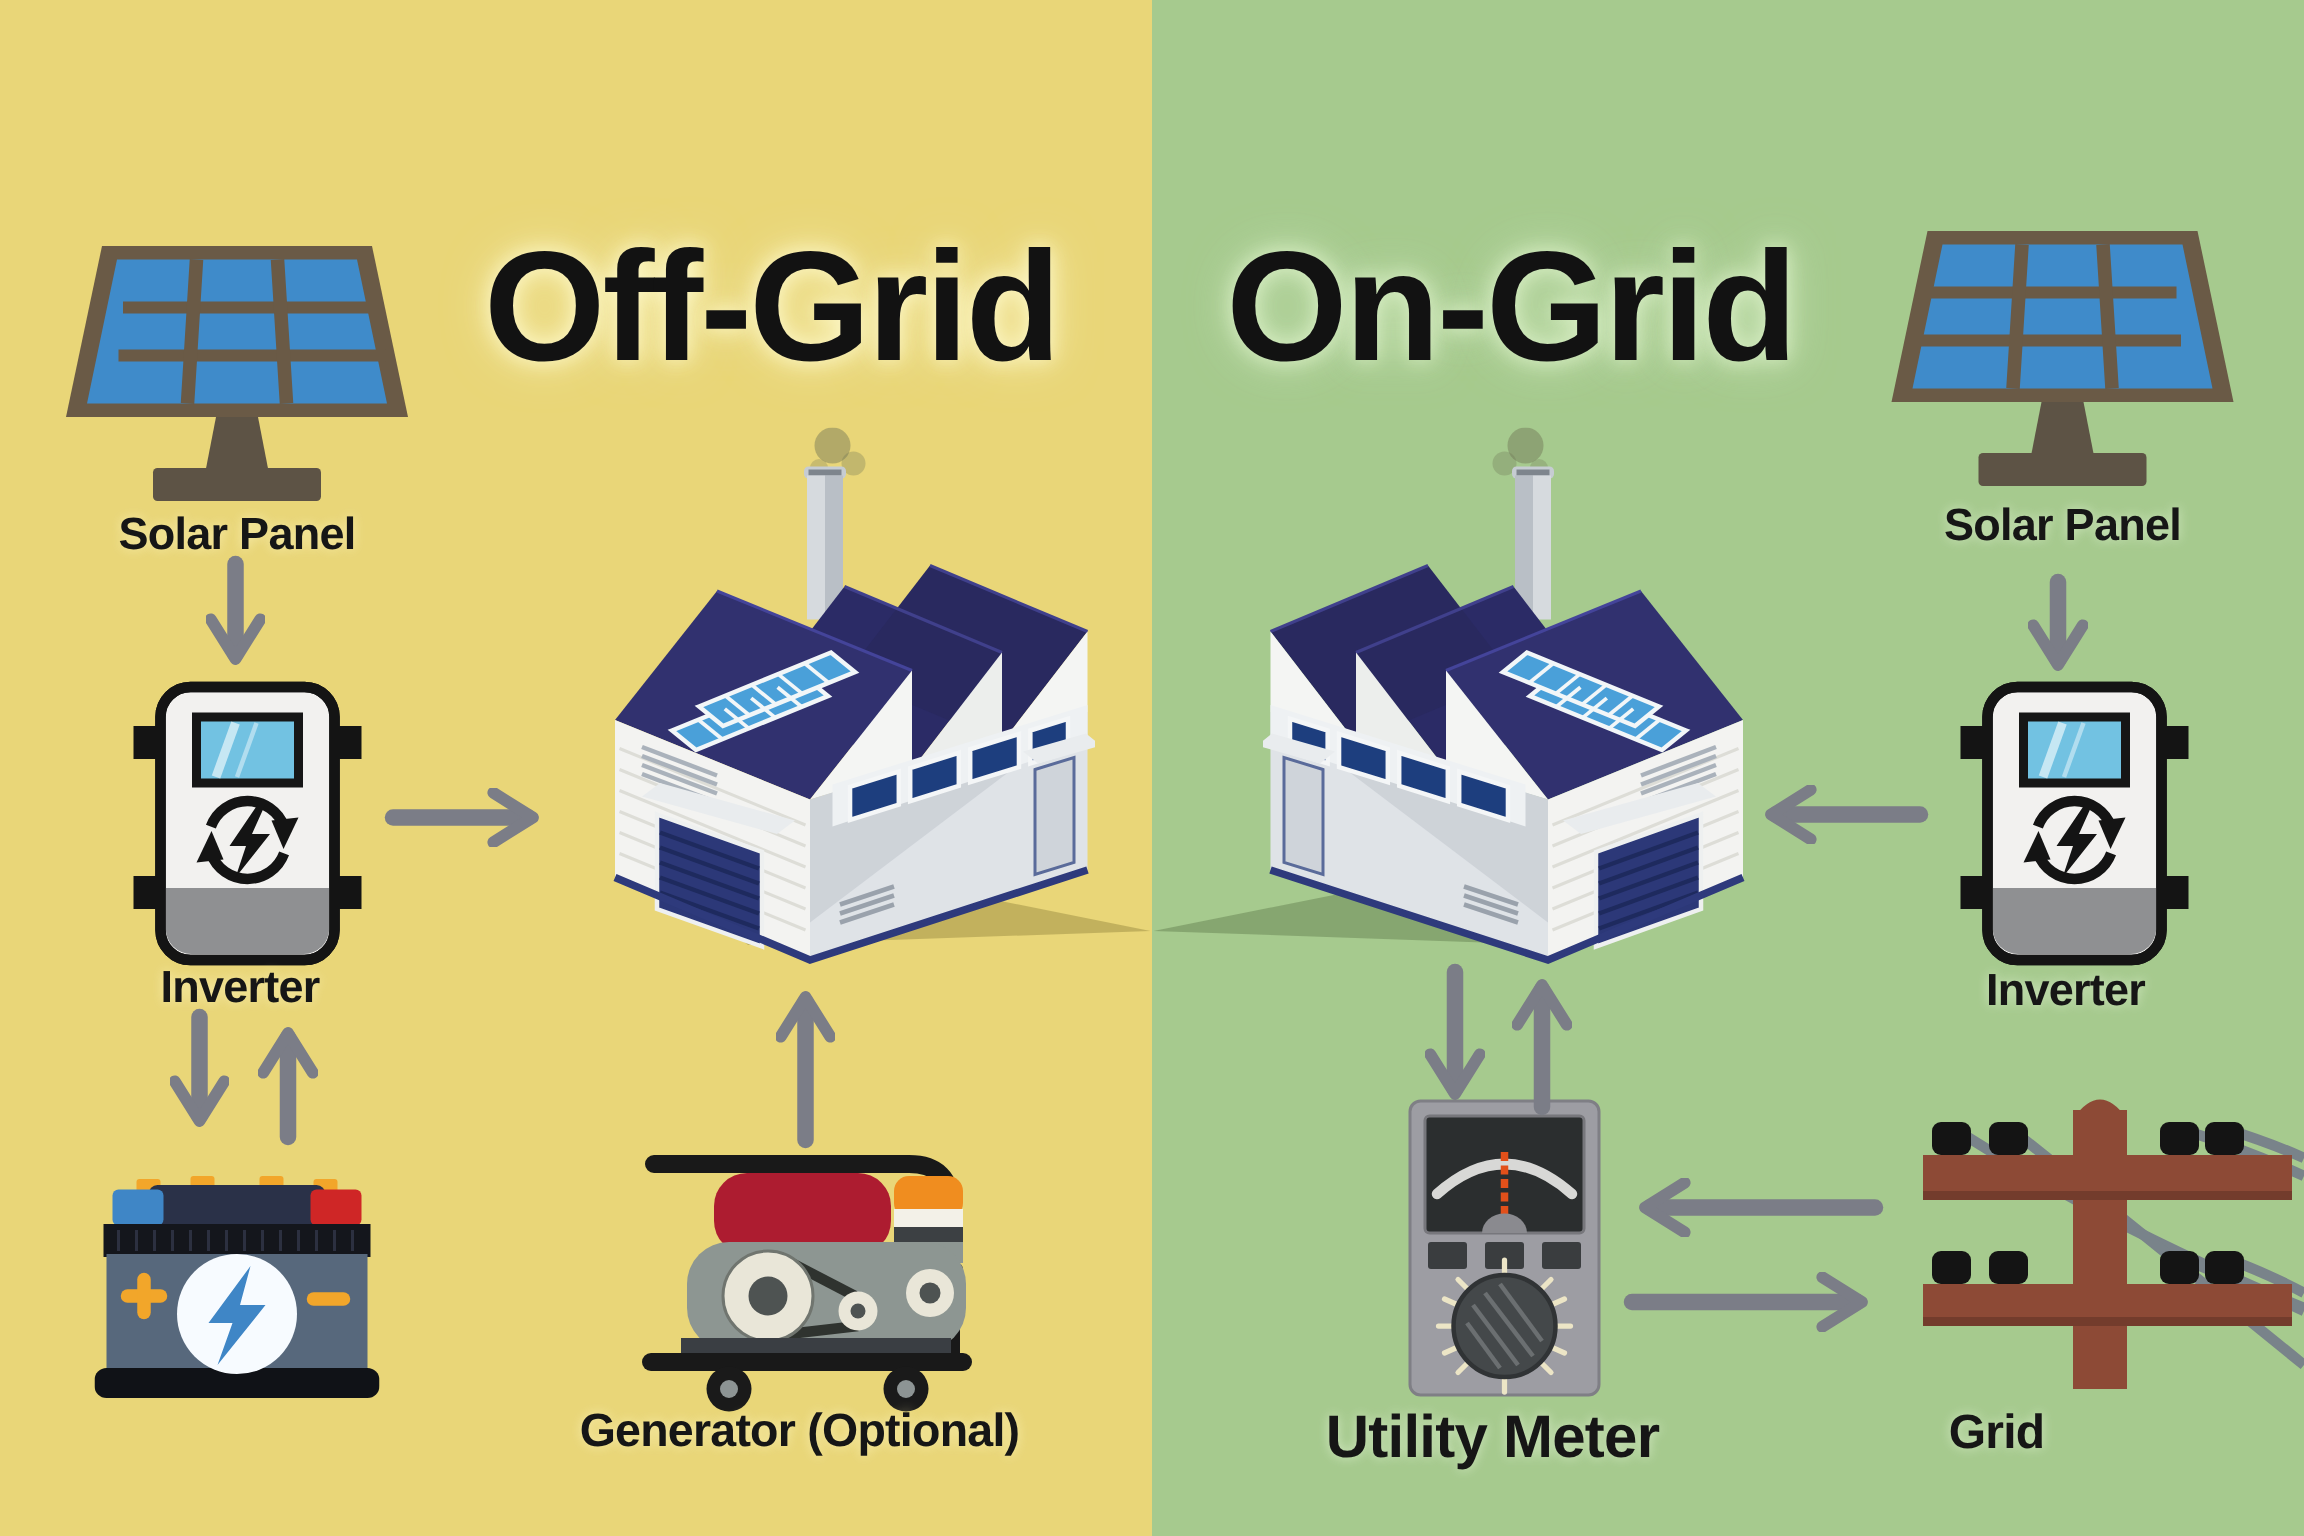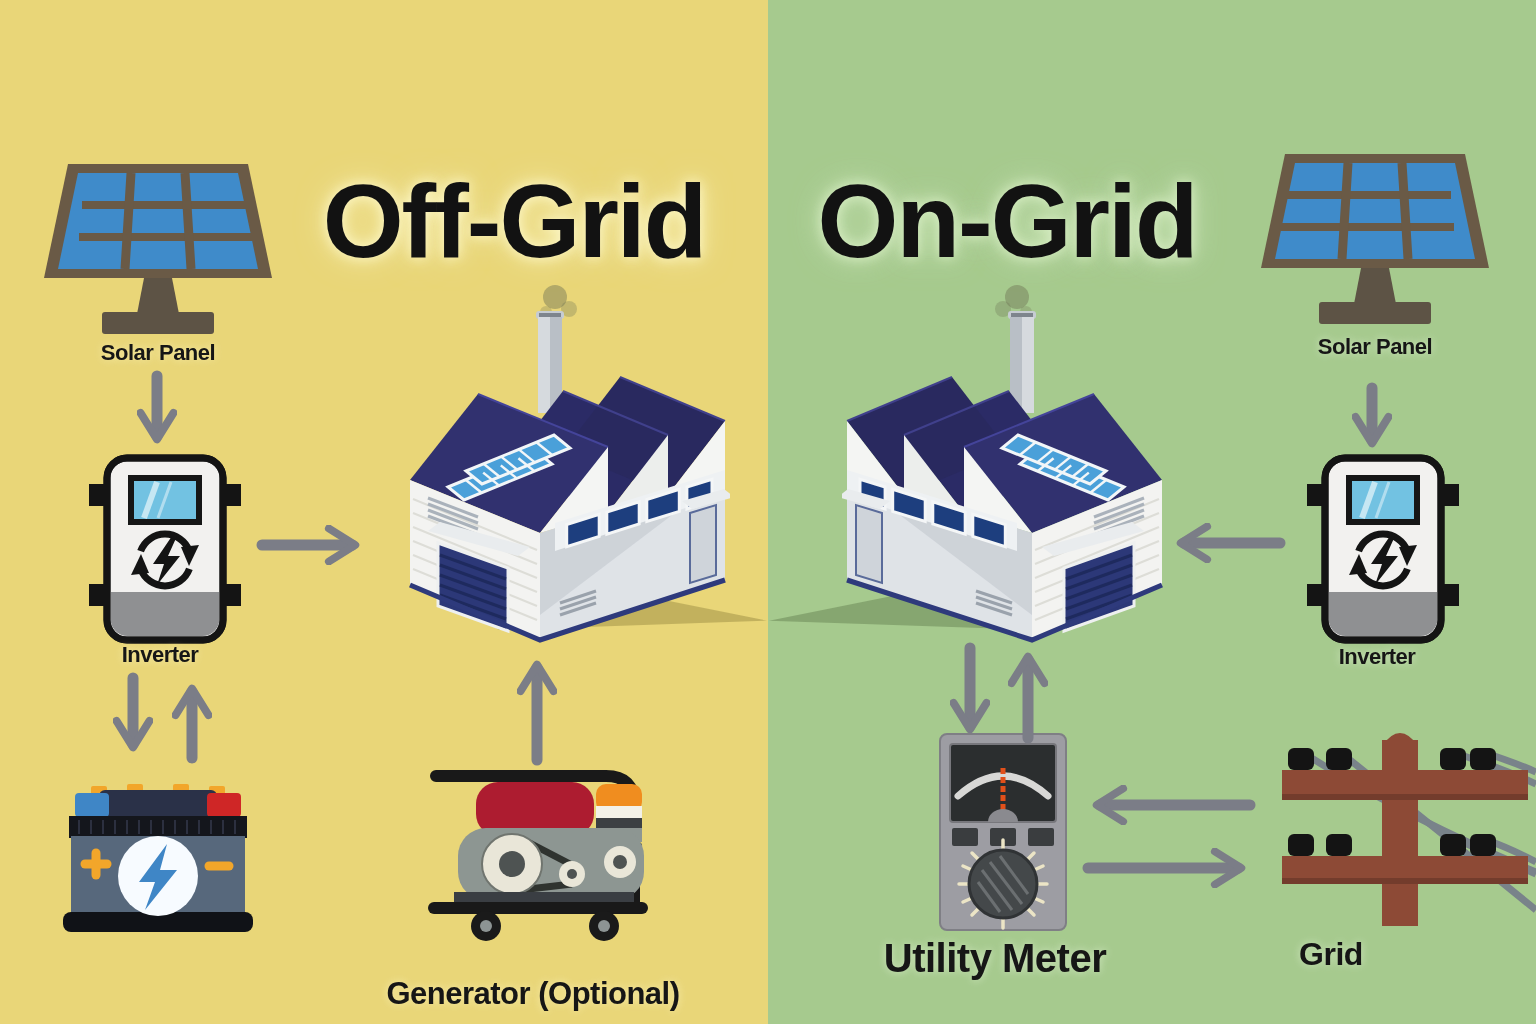--- a/index.html
+++ b/index.html
@@ -8,27 +8,26 @@
     font-family:"Liberation Sans","DejaVu Sans",sans-serif;
   }
   .half{position:absolute;top:0;height:1024px;width:768px;}
   #half-off{left:0;background:var(--off-bg,#e9d678);}
   #half-on{left:768px;background:var(--on-bg,#a6ca8e);}
   .abs{position:absolute;}
   .title{
     position:absolute;transform:translateX(-50%);
     font-size:104px;font-weight:700;letter-spacing:-2px;color:var(--title,#121212);
     white-space:nowrap;
-    margin-top:16px;
   }
   #title-off{text-shadow:0 0 14px rgba(255,252,210,.95),0 0 30px rgba(255,252,210,.6);}
   #title-on{text-shadow:0 0 14px rgba(224,244,206,.95),0 0 30px rgba(224,244,206,.6);text-align:center;}
   .node-label{
     position:absolute;text-align:center;font-weight:700;color:var(--label,#161616);
-    font-size:22px;letter-spacing:-0.5px;white-space:nowrap;
+    font-size:30px;letter-spacing:-0.5px;white-space:nowrap;
   }
   .glow-y{text-shadow:0 0 8px rgba(250,240,180,.9);}
   .glow-g{text-shadow:0 0 8px rgba(215,235,200,.9);}
   svg{display:block;}
   .shadow-blob{position:absolute;}
 </style>
 </head>
 <body>
 
 <div id="canvas">
@@ -412,20 +411,20 @@
       <line x1="1280" y1="543" x2="1184" y2="543" marker-end="url(#head)"></line>
       <line x1="970" y1="648" x2="970" y2="726" marker-end="url(#head)"></line>
       <line x1="1028" y1="738" x2="1028" y2="660" marker-end="url(#head)"></line>
       <line x1="1250" y1="805" x2="1100" y2="805" marker-end="url(#head)"></line>
       <line x1="1088" y1="868" x2="1238" y2="868" marker-end="url(#head)"></line>
     </g>
   </svg>
 
   <div class="node-label glow-y" style="left:38px;top:340px;width:240px;">Solar Panel</div>
   <div class="node-label glow-y" style="left:80px;top:642px;width:160px;">Inverter</div>
-  <div class="node-label glow-y" style="left:368px;top:936px;width:330px;font-size:31px;margin-top:40px;">Generator (Optional)</div>
+  <div class="node-label glow-y" style="left:368px;top:936px;width:330px;font-size:31px;">Generator (Optional)</div>
 
   <div class="node-label glow-g" style="left:1255px;top:334px;width:240px;">Solar Panel</div>
   <div class="node-label glow-g" style="left:1297px;top:644px;width:160px;">Inverter</div>
   <div class="node-label glow-g" style="left:865px;top:936px;width:260px;font-size:40px;">Utility Meter</div>
   <div class="node-label glow-g" style="left:1201px;top:936px;width:260px;font-size:32px;">Grid</div>
 
 </div>
 
 </body></html>

